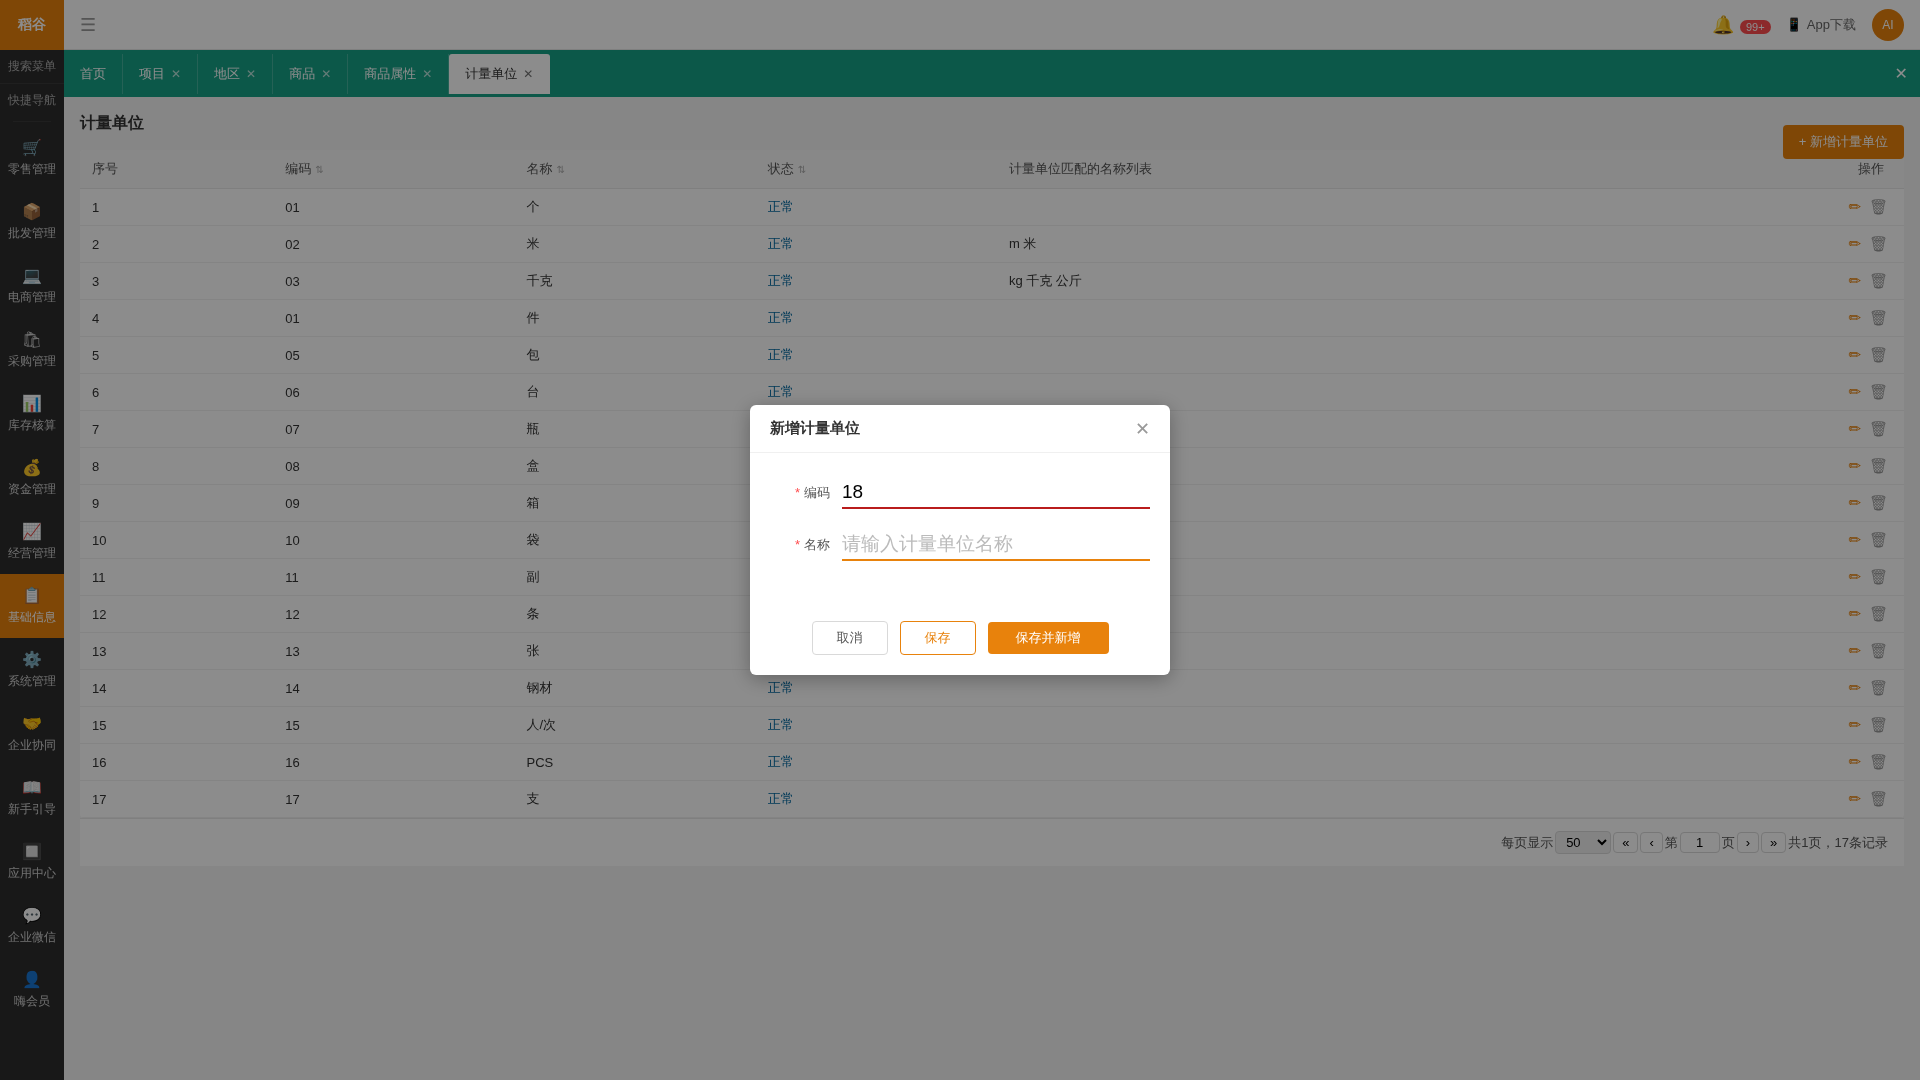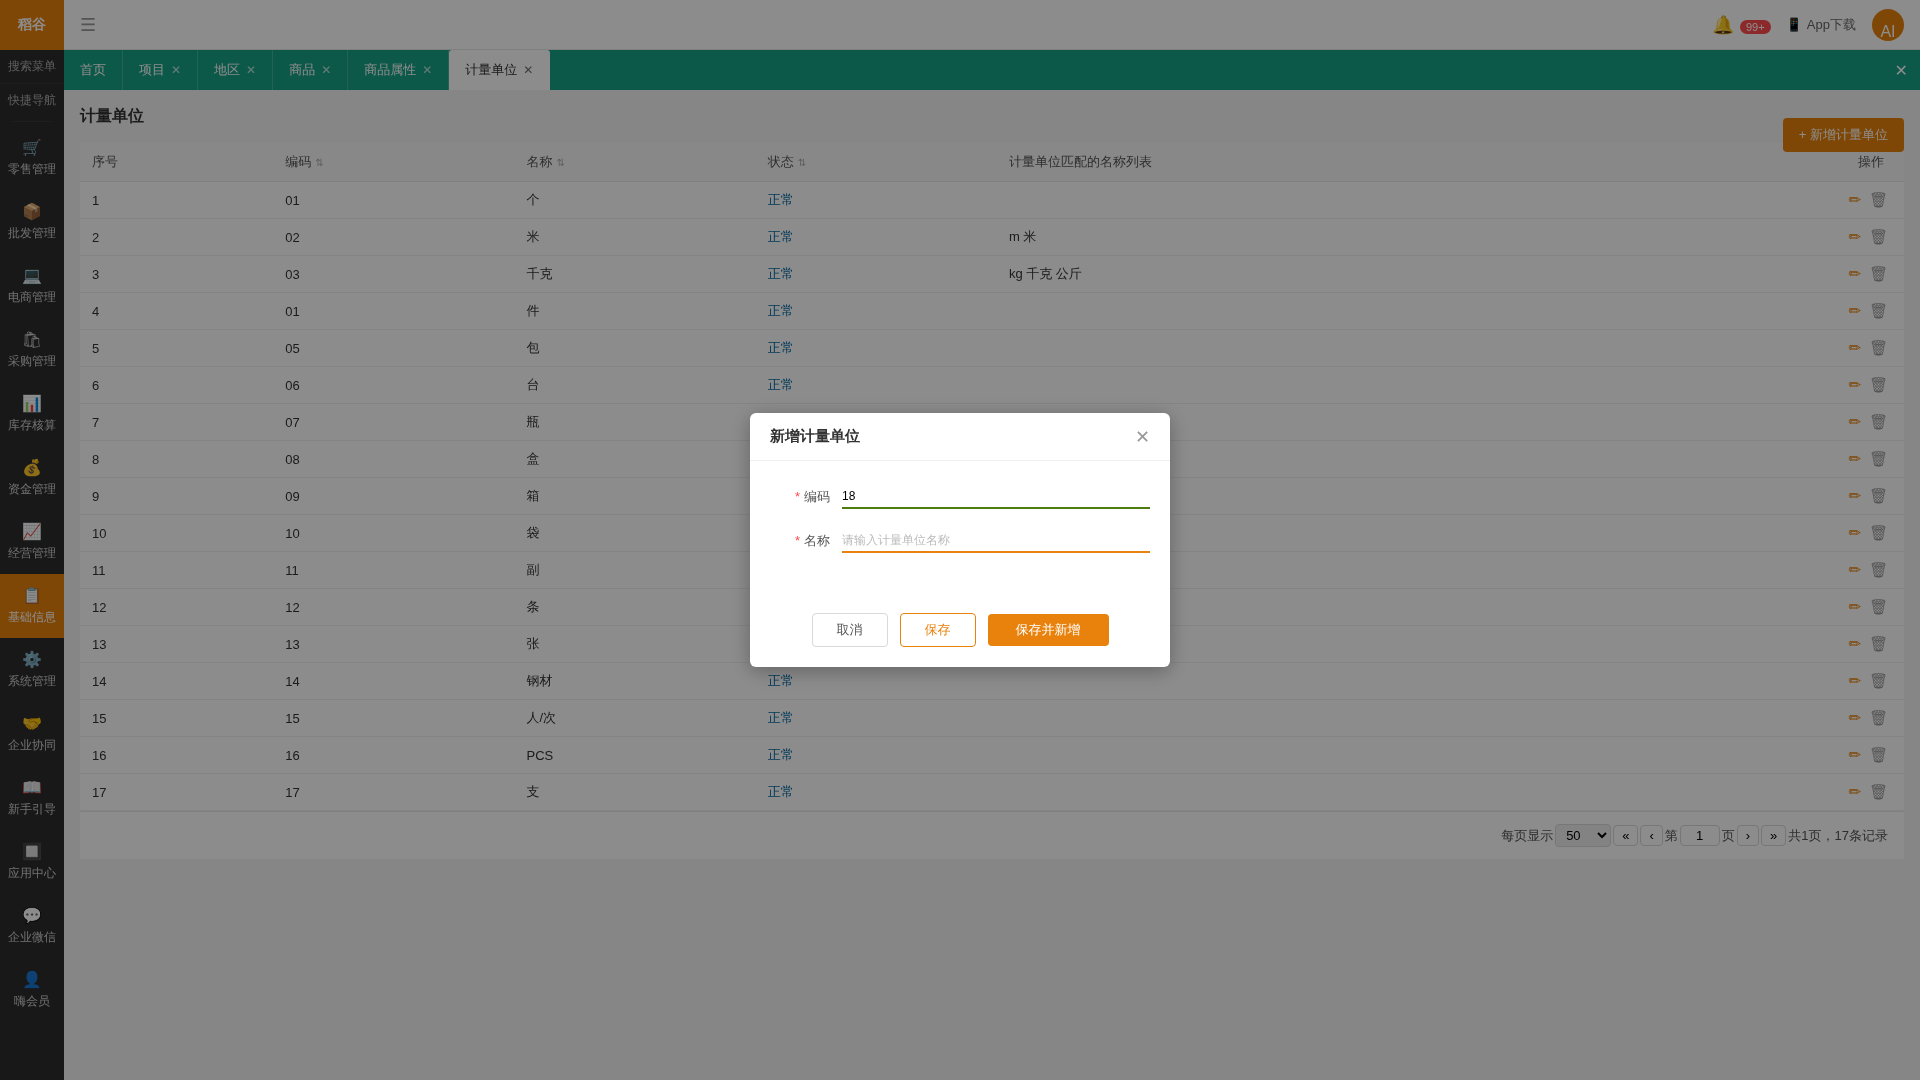--- a/index.html
+++ b/index.html
@@ -17,25 +17,25 @@
 
     
     .main { flex: 1; display: flex; flex-direction: column; min-height: 1080px; }
 
     
     .topbar { height: 50px; background: white; display: flex; align-items: center; justify-content: space-between; padding: 0 16px; border-bottom: 1px solid #e8e8e8; flex-shrink: 0; }
     .topbar-left { display: flex; align-items: center; gap: 8px; }
     .topbar-right { display: flex; align-items: center; gap: 16px; }
     .topbar-badge { background: #ff4d4f; color: white; border-radius: 10px; padding: 1px 6px; font-size: 11px; }
     .topbar-app { color: #666; font-size: 13px; cursor: pointer; display: flex; align-items: center; gap: 4px; }
-    .topbar-avatar { width: 32px; height: 32px; background: #e8820c; border-radius: 50%; display: flex; align-items: flex-end; justify-content: center; color: white; font-size: 16px; cursor: pointer; }
+    .topbar-avatar { width: 32px; height: 32px; background: #e8820c; border-radius: 50%; display: flex; align-items: center; justify-content: center; color: white; font-size: 12px; cursor: pointer; }
     .bell-icon { font-size: 18px; color: #666; cursor: pointer; position: relative; }
 
     
-    .tabs { height: 40px; background: #16a085; display: flex; align-items: center; padding: 0 0; flex-shrink: 0; justify-content: center; }
+    .tabs { height: 47px; background: #16a085; display: flex; align-items: center; padding: 0 0; flex-shrink: 0; justify-content: center; }
     .tab { height: 40px; padding: 0 16px; display: flex; align-items: center; gap: 6px; color: white; font-size: 13px; cursor: pointer; border-right: 1px solid rgba(255,255,255,0.2); }
     .tab.active { background: white; color: #333; border-radius: 3px 3px 0 0; }
     .tab .close { font-size: 12px; opacity: 0.7; }
     .tab-close-all { margin-left: auto; padding: 0 12px; color: white; font-size: 16px; cursor: pointer; }
 
     
     .content { flex: 1; padding: 16px; background: #f5f5f5; position: relative; overflow-y: auto; }
     .page-title { font-size: 16px; font-weight: bold; margin-bottom: 16px; color: #333; }
     .add-btn { position: absolute; top: 28px; right: 16px; background: #e8820c; color: white; border: none; padding: 8px 16px; border-radius: 4px; cursor: pointer; font-size: 13px; }
 
@@ -59,21 +59,21 @@
     
     .modal-overlay { position: fixed; top: 0; left: 0; width: 1920px; height: 1080px; background: rgba(0,0,0,0.45); z-index: 1000; display: flex; align-items: center; justify-content: center; }
     .modal { background: white; border-radius: 6px; width: 420px; box-shadow: 0 4px 20px rgba(0,0,0,0.3); }
     .modal-header { display: flex; align-items: center; justify-content: space-between; padding: 14px 20px; border-bottom: 1px solid #f0f0f0; }
     .modal-title { font-size: 15px; font-weight: bold; color: #333; }
     .modal-close { font-size: 18px; color: #999; cursor: pointer; background: none; border: none; line-height: 1; }
     .modal-body { padding: 24px 20px; }
     .form-row { display: flex; align-items: center; margin-bottom: 20px; }
     .form-label { width: 60px; text-align: right; margin-right: 12px; font-size: 13px; color: #555; flex-shrink: 0; }
     .form-label .required { color: #ff4d4f; margin-right: 4px; }
-    .form-input { flex: 1; border: none; border-bottom: 2px solid #4d7c0f; padding: 4px 0; font-size: 12px; outline: none; }
+    .form-input { flex: 1; border: none; border-bottom: 2px solid #b91c1c; padding: 4px 0; font-size: 19px; outline: none; }
     .form-input.active { border-bottom-color: #e8820c; }
     .form-input::placeholder { color: #bbb; }
     .modal-footer { display: flex; align-items: center; justify-content: center; gap: 12px; padding: 16px 20px 20px; }
     .btn-cancel { padding: 7px 24px; border: 1px solid #d9d9d9; background: white; border-radius: 4px; cursor: pointer; font-size: 13px; color: #555; }
     .btn-save { padding: 7px 24px; border: 1px solid #e8820c; background: white; color: #e8820c; border-radius: 4px; cursor: pointer; font-size: 13px; }
     .btn-save-new { padding: 7px 28px; border: none; background: #e8820c; color: white; border-radius: 4px; cursor: pointer; font-size: 13px; }
   </style>
 </head>
 <body>
 

